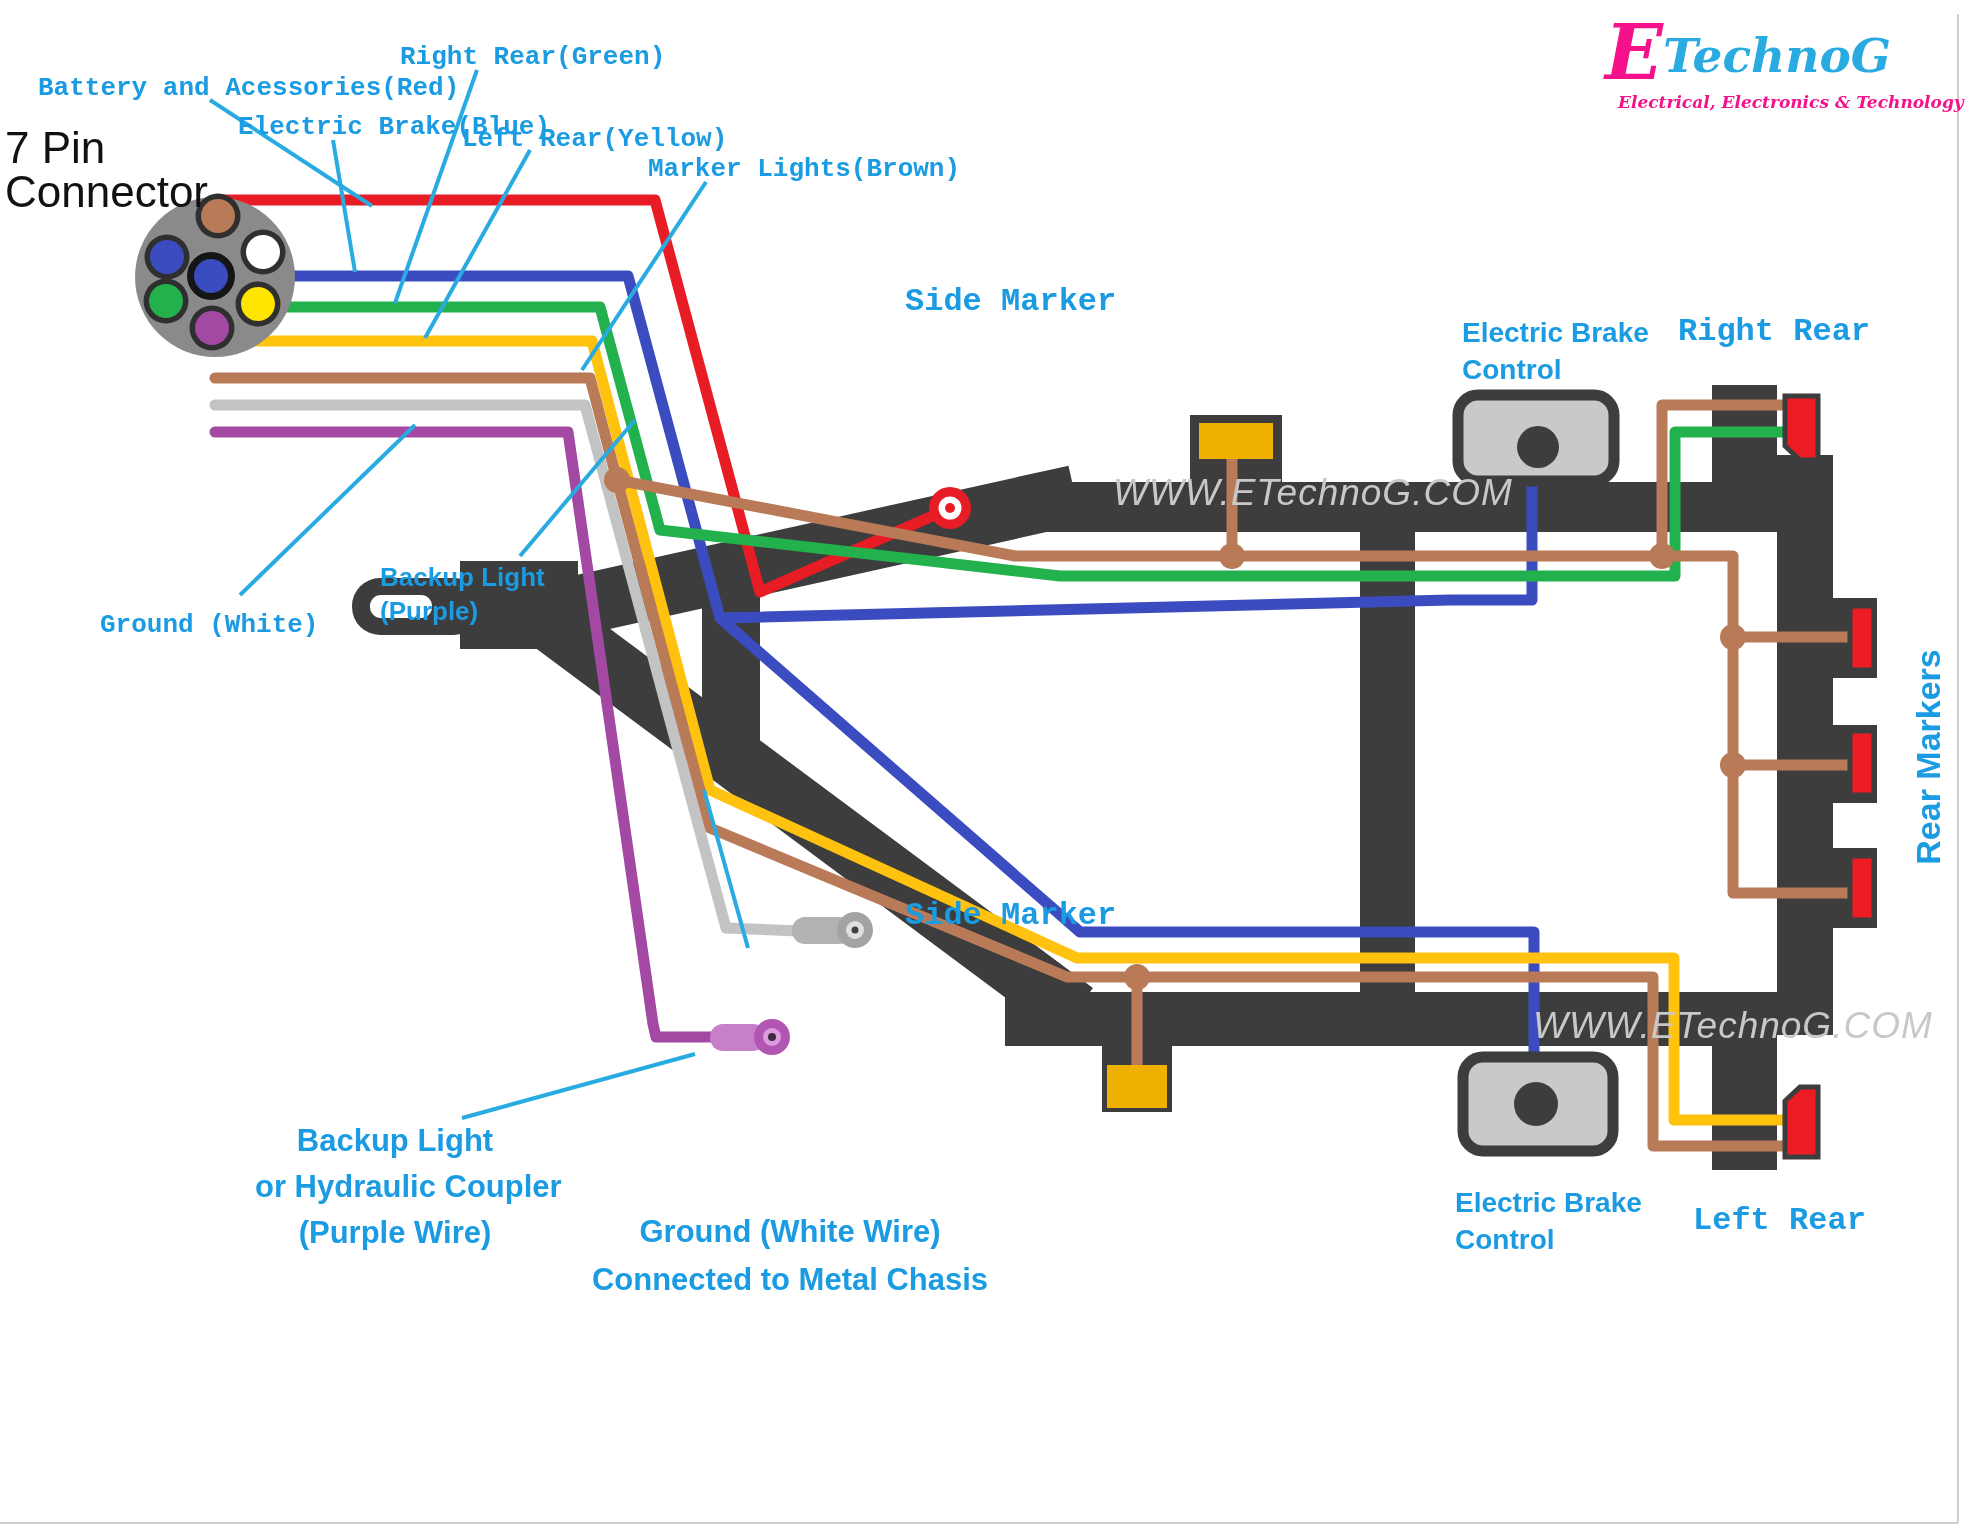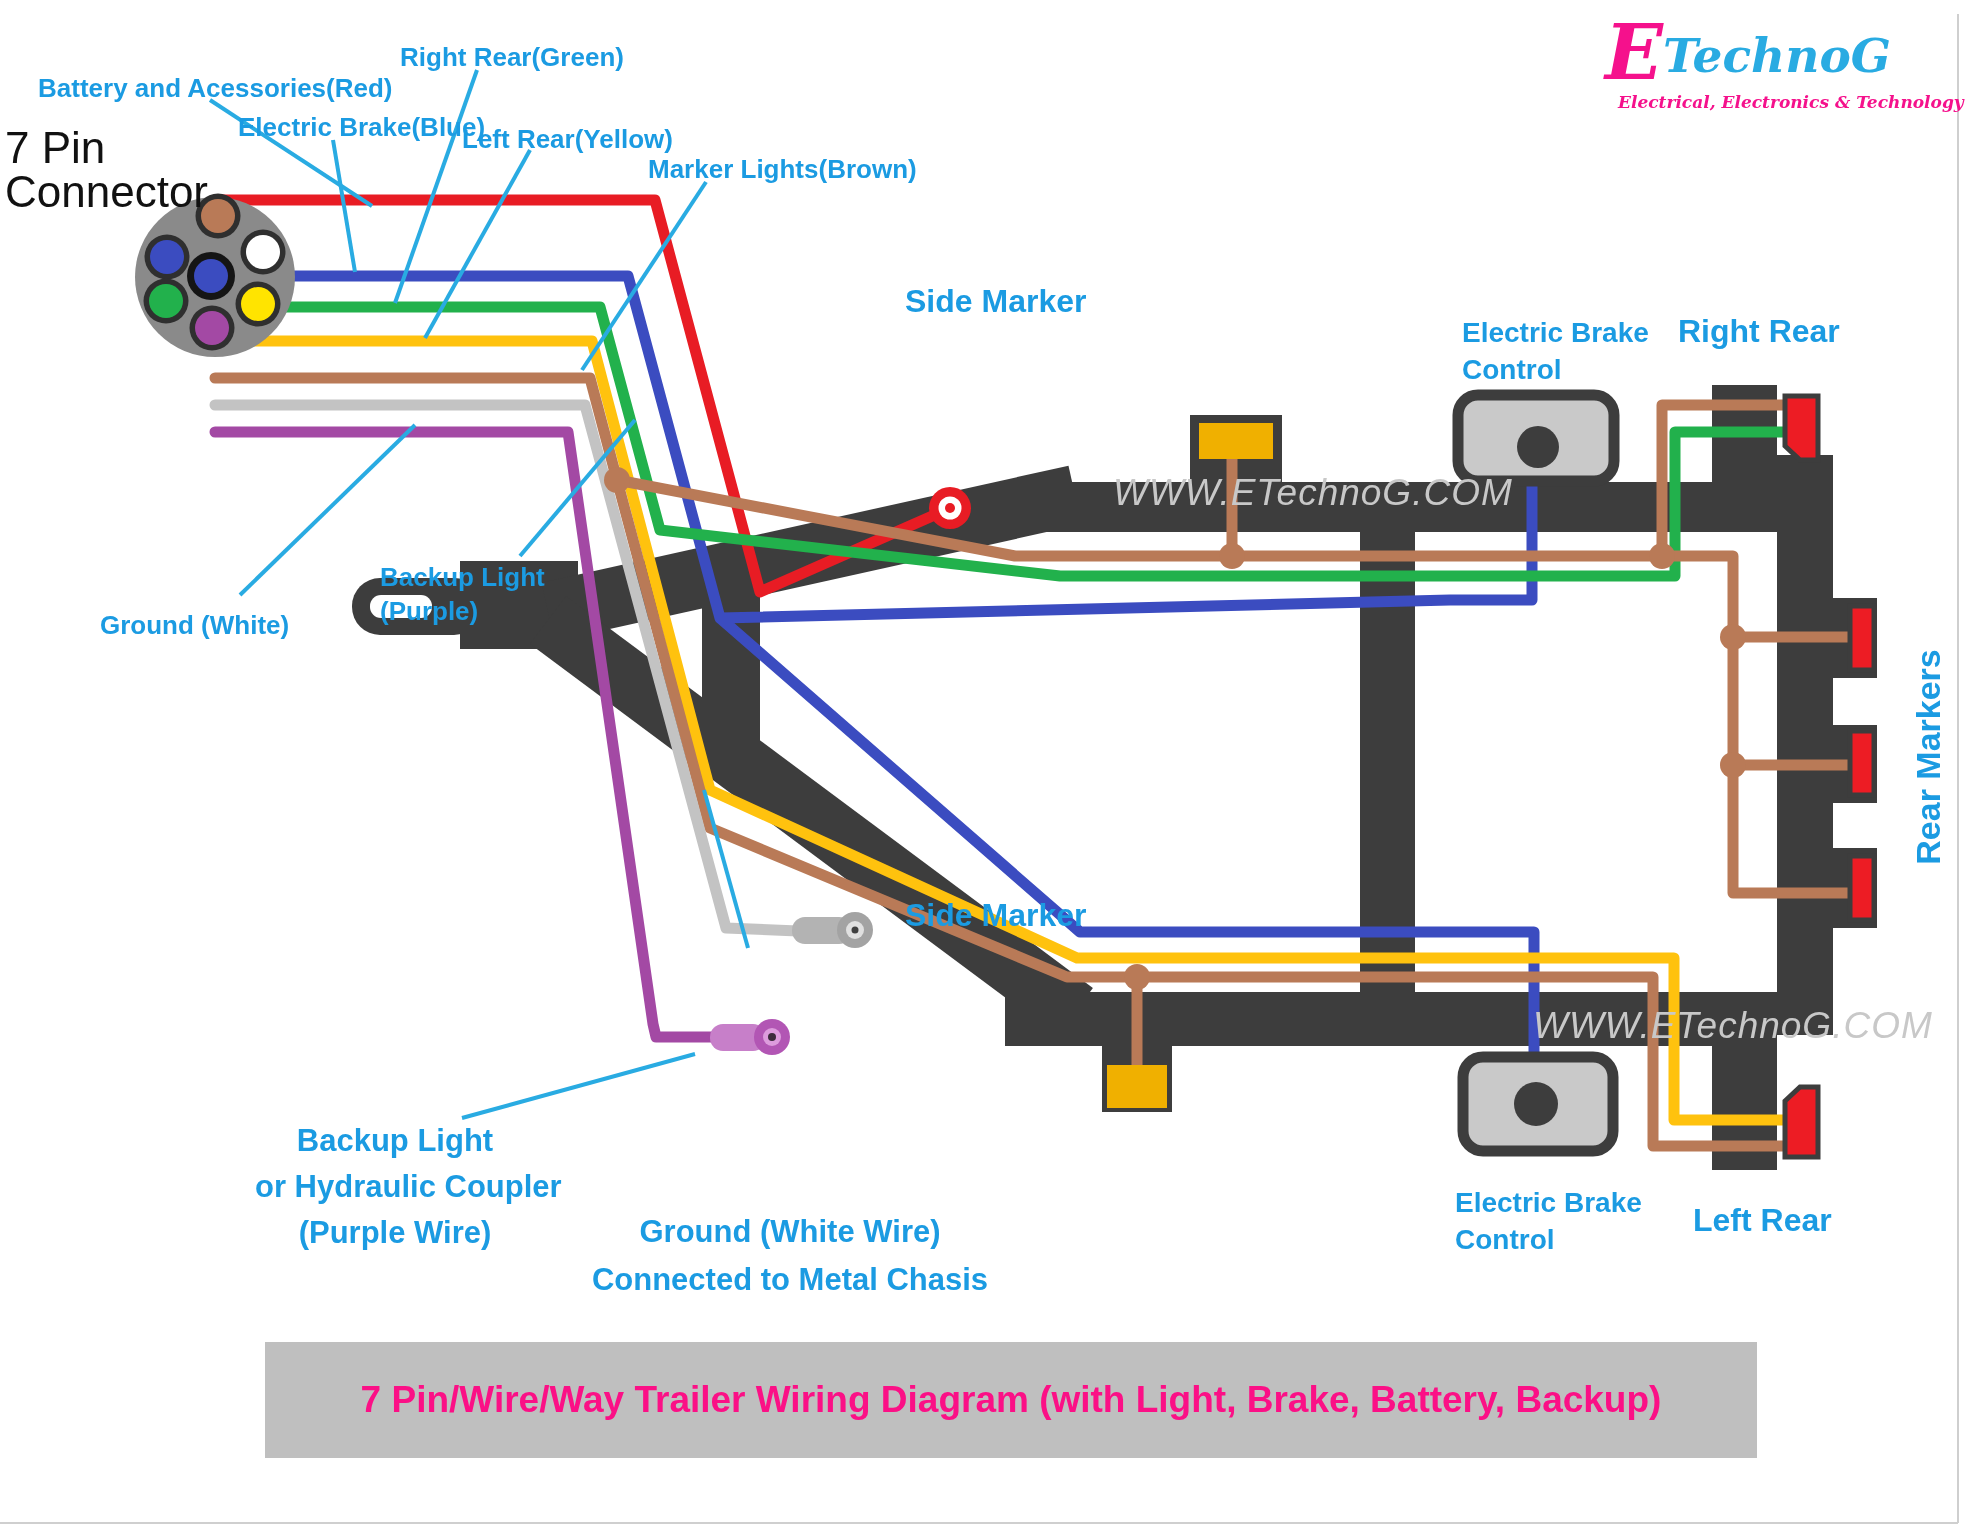--- a/index.html
+++ b/index.html
@@ -1,19 +1,19 @@
 <!DOCTYPE html>
 <html style="--label_blue: #1b9be2; --leader_blue: #29abe2; --title_pink: #fb1086; --title_bg: #bfbfbf; --frame: #3d3d3d; --watermark_gray: #c8c8c8; --heading_black: #111111; --page_border: #cfcfcf; --logo_pink: #f5118c; --logo_blue: #29abe2;"><head>
 <meta charset="utf-8">
 <style>
   html,body{margin:0;padding:0;background:#ffffff;}
   #stage{position:relative;width:1981px;height:1533px;background:#fff;overflow:hidden;
          font-family:"Liberation Sans",sans-serif;}
   svg{position:absolute;left:0;top:0;}
-  .lbl{position:absolute;font-weight:bold;color:var(--label_blue);white-space:nowrap;}
+  .lbl{position:absolute;font-weight:bold;color:var(--label_blue);white-space:nowrap;font-family:Liberation Mono, monospace;}
   .f26{font-size:26px;}
   .f28{font-size:28px;line-height:37px;}
   .f32{font-size:32px;}
   .heading{position:absolute;color:var(--heading_black);font-weight:normal;font-size:44px;
            width:180px;text-align:left;line-height:44px;}
   .note{position:absolute;font-weight:bold;color:var(--label_blue);}
   .note div{white-space:pre;}
   .center{text-align:center;}
   .watermark{position:absolute;color:var(--watermark_gray);font-size:37px;font-weight:normal;
              letter-spacing:1px;white-space:nowrap;font-style:italic;}
@@ -186,23 +186,20 @@
     <div>(Purple Wire)</div>
   </div>
   <div class="note center" style="left:590px;top:1208px;width:400px;font-size:31px;line-height:48px">
     <div>Ground (White Wire)</div>
     <div>Connected to Metal Chasis</div>
   </div>
 
   <div class="watermark" style="left:1113px;top:472px">WWW.ETechnoG.COM</div>
   <div class="watermark" style="left:1533px;top:1005px">WWW.ETechnoG.COM</div>
 
-  <div id="title-bar">
-    <div>7 Pin/Wire/Way Trailer Wiring Diagram (with Light, Brake, Battery, Backup)</div>
-  </div>
 
   <div id="logo">
     <div class="row">
       <span class="logo-e">E</span>
         <span class="logo-name">TechnoG</span>
     </div>
     <div class="logo-tag">Electrical, Electronics &amp; Technology</div>
   </div>
 
 </div>

